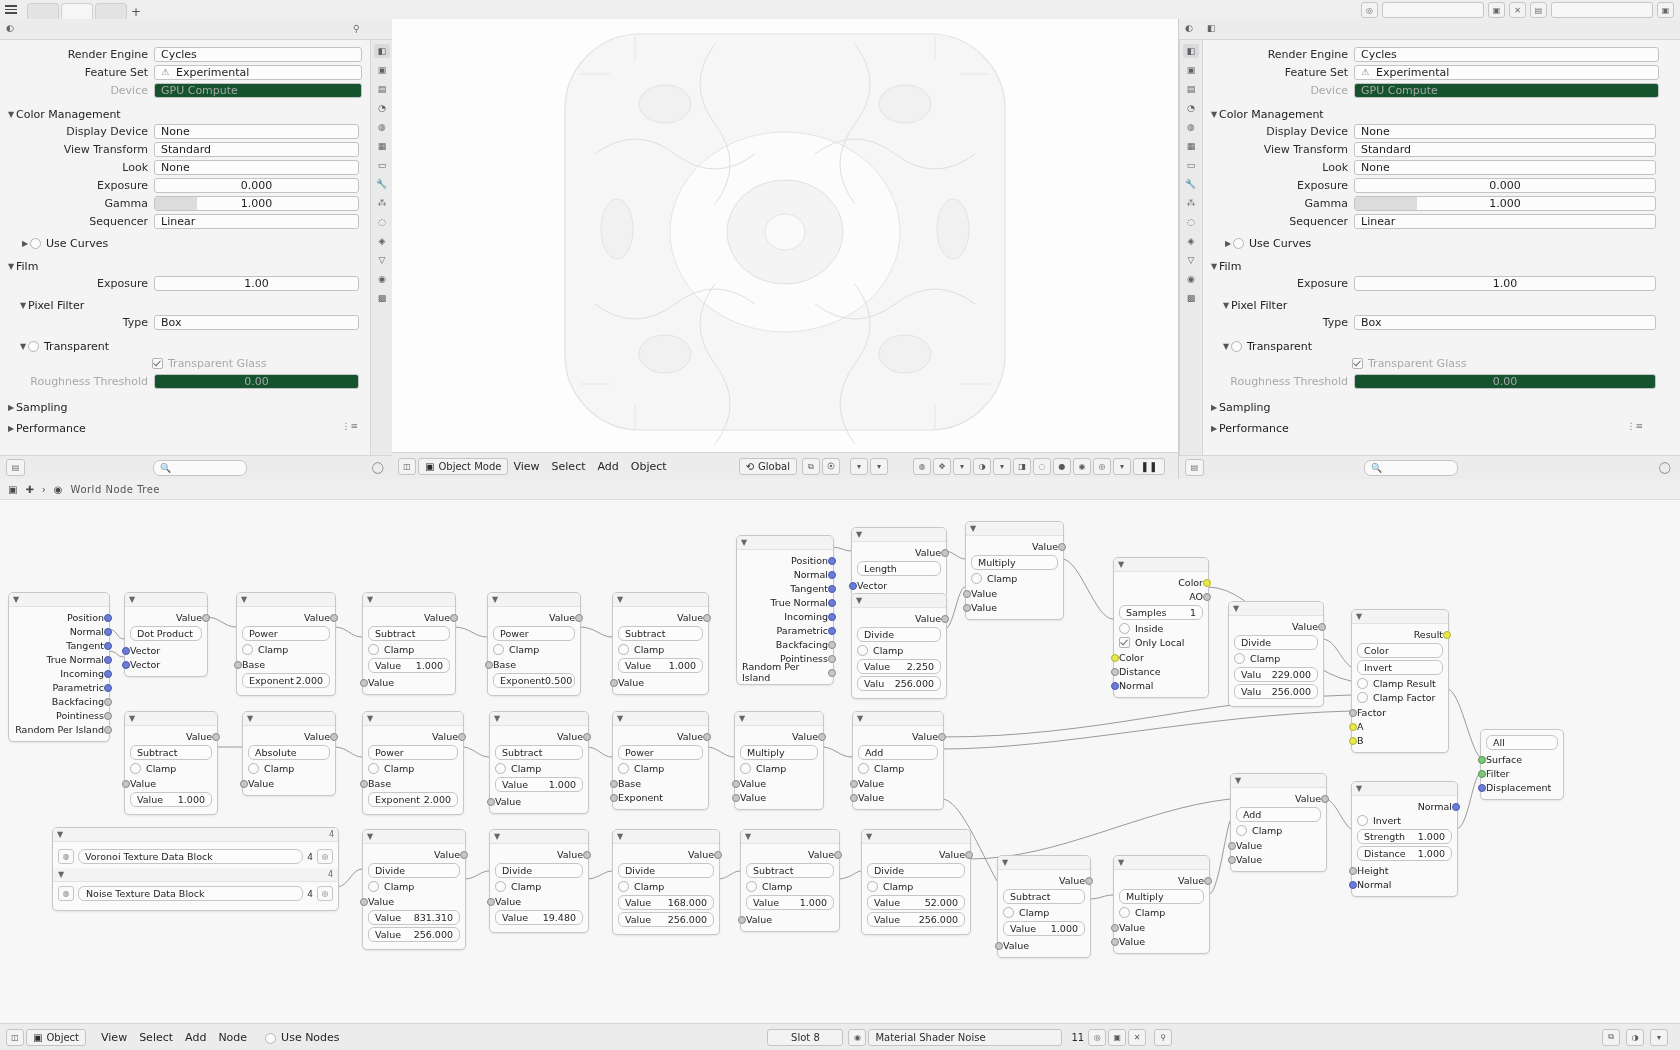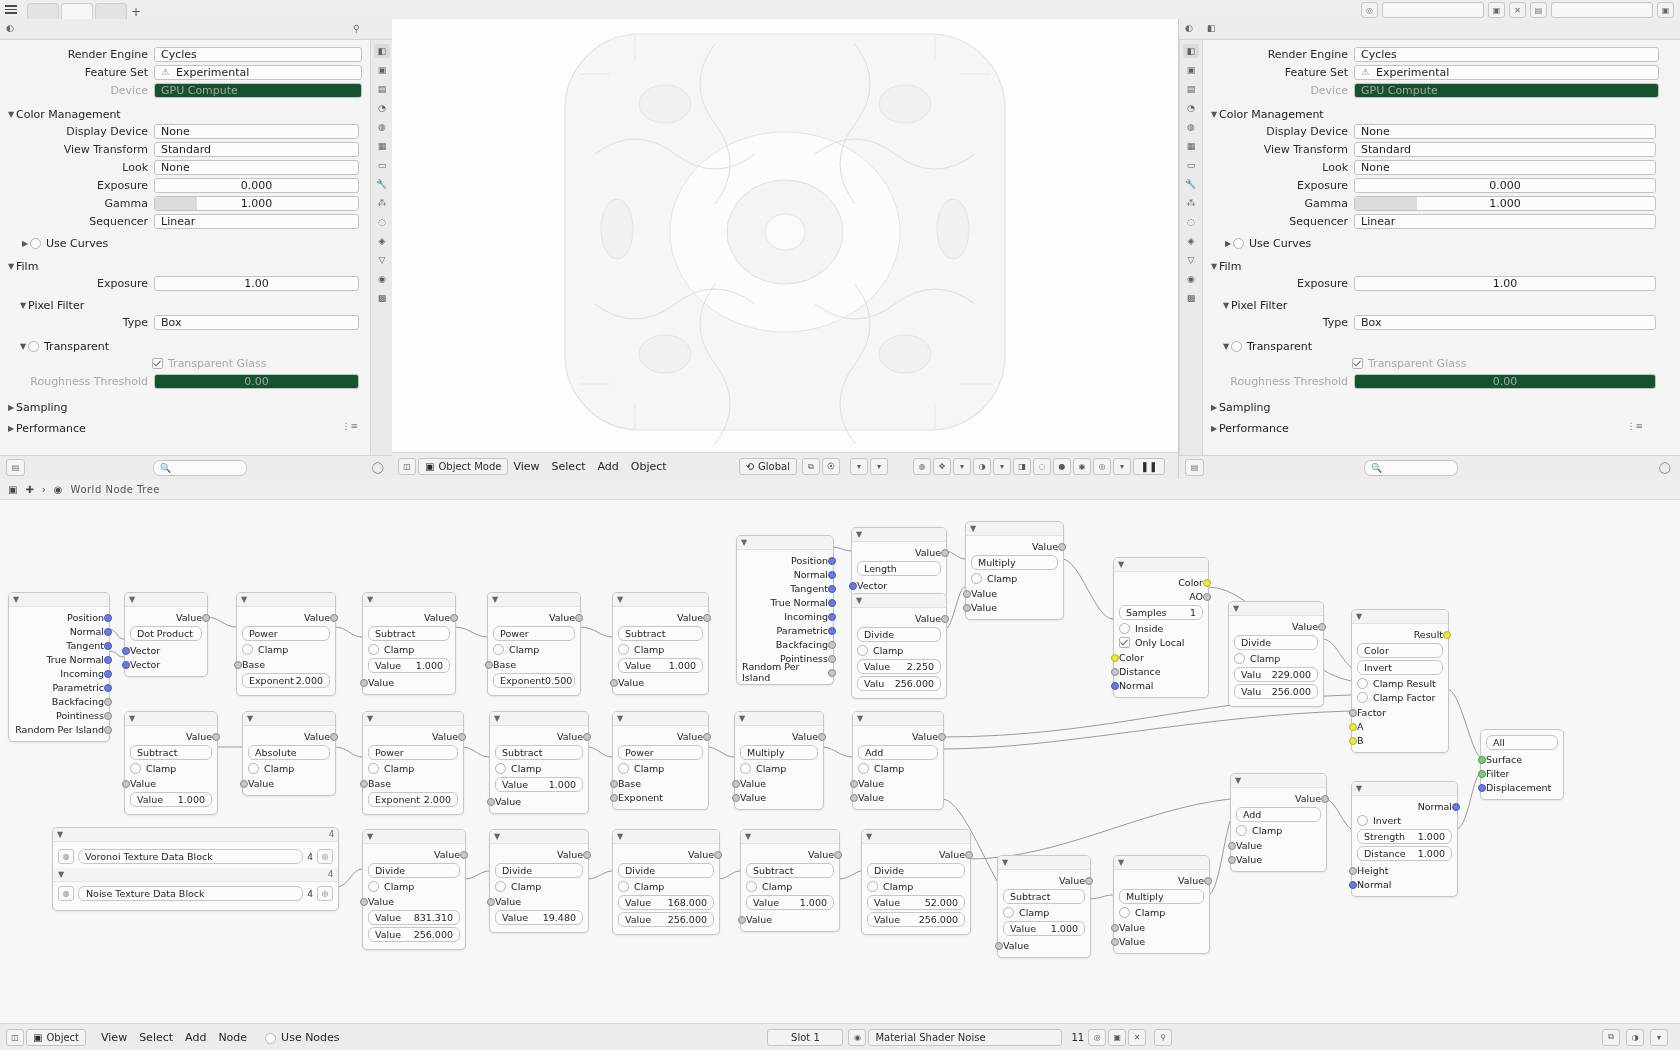--- a/index.html
+++ b/index.html
@@ -1286,21 +1286,21 @@
       </div>
       <div class="vmenu" style="margin-left:10px">View</div>
       <div class="vmenu">Select</div>
       <div class="vmenu">Add</div>
       <div class="vmenu">Node</div>
       <div style="display:flex;align-items:flex-end;margin-left:6px">
         <span class="chk"></span>
           <span style="font-size:11px">Use Nodes</span>
       </div>
       <div style="margin-left:auto;display:flex;align-items:center;">
-        <div class="vbtn" style="width:62px;justify-content:center">Slot 1</div>
+        <div class="vbtn" style="width:62px;justify-content:center">Slot 8</div>
         <div class="vico">◉</div>
         <div class="vbtn" style="width:180px">Material Shader Noise</div>
         <div style="font-size:10px;margin:0 4px">11</div>
         <div class="vico">◎</div>
         <div class="vico">▣</div>
         <div class="vico">✕</div>
         <div class="vico" style="margin-left:6px">⚲</div>
       </div>
       <div style="margin-right:10px;margin-left:auto;display:flex;gap:4px;">
         <div class="vico">⧉</div>

